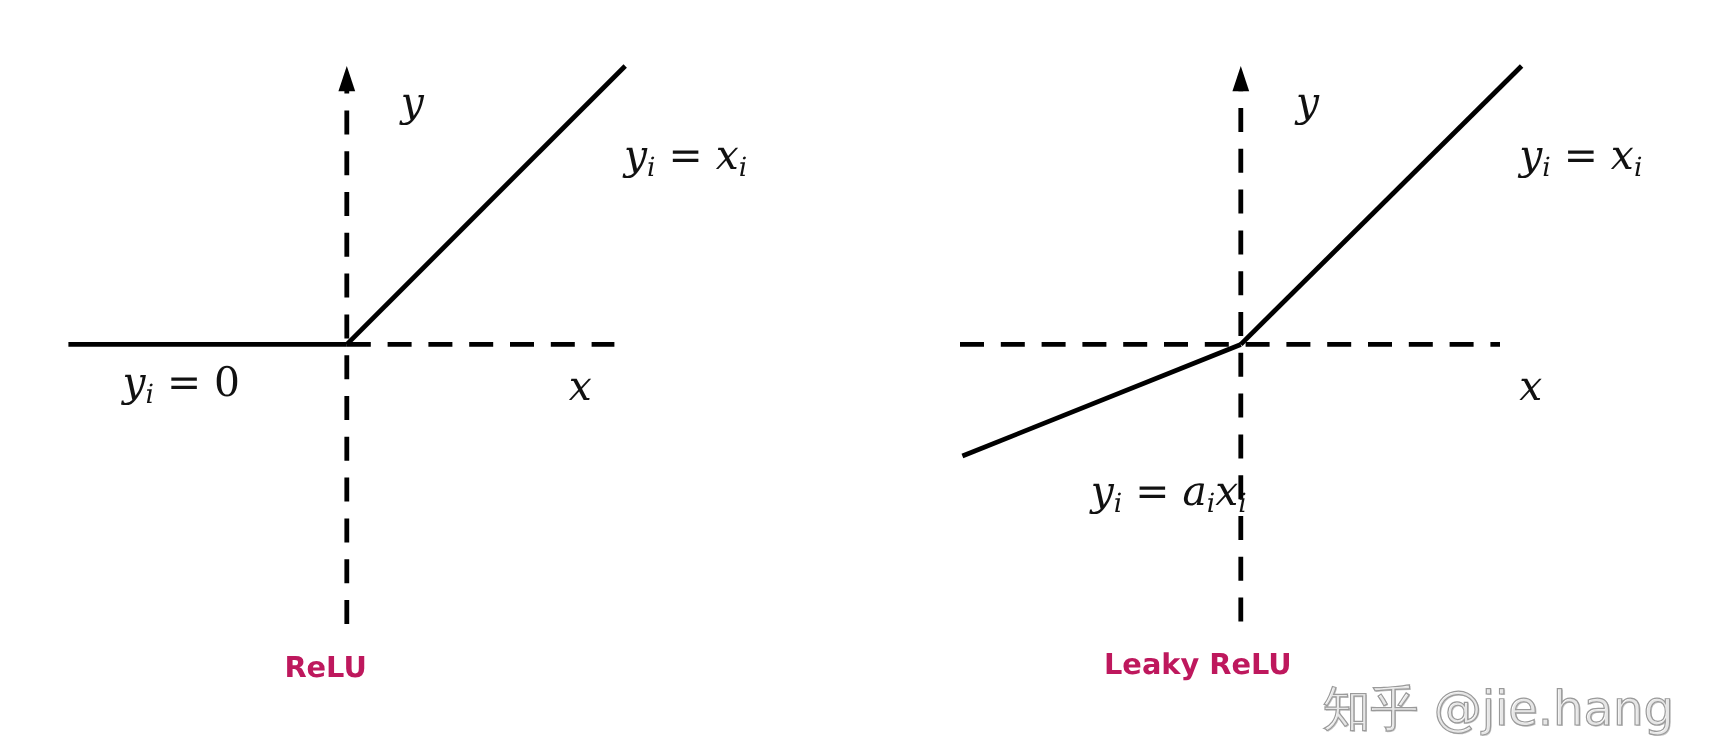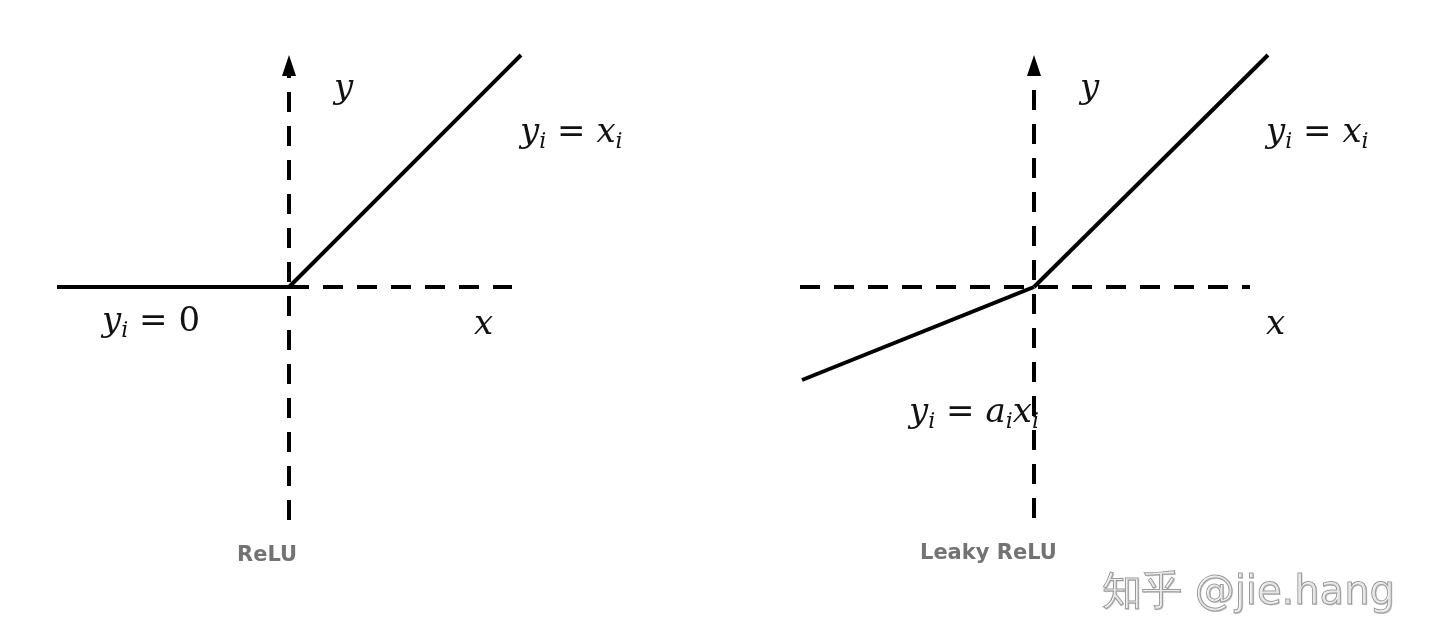--- a/index.html
+++ b/index.html
@@ -1,21 +1,21 @@
 <!DOCTYPE html>
 <html><head>
 <meta charset="utf-8">
 <style>
   html, body { margin: 0; padding: 0; background: #ffffff; }
   body { width: 1440px; height: 627px; position: relative; overflow: hidden; font-family: "DejaVu Serif", serif; }
   svg.plot { position: absolute; left: 0; top: 0; }
   .math { position: absolute; font-family: "DejaVu Serif", "Liberation Serif", serif; font-style: italic; color: #111; font-size: 34px; white-space: nowrap; }
   .math sub { font-size: 22px; vertical-align: -6px; }
   .math .up { font-style: normal; }
-  .title { position: absolute; font-family: "DejaVu Sans", sans-serif; font-weight: bold; font-size: 21px; color: #737373; white-space: nowrap; }
+  .title { position: absolute; font-family: "DejaVu Sans", sans-serif; font-weight: bold; font-size: 24px; color: #be185d; white-space: nowrap; }
   .watermark { position: absolute; font-family: "DejaVu Sans", sans-serif; font-size: 40px; color: rgba(255,255,255,0.55); -webkit-text-stroke: 1px #9a9a9a; white-space: nowrap; text-shadow: 1px 1px 0 #c8c8c8; margin-top: 25px; }
 </style>
 </head>
 <body>
 
 <svg class="plot" width="1440" height="627">
 
   <g>
     <line x1="289" y1="520" x2="289" y2="75" stroke="#000" stroke-width="4" stroke-dasharray="20,14"></line>
     <polygon points="289,55 282,76 296,76" fill="#000"></polygon>

